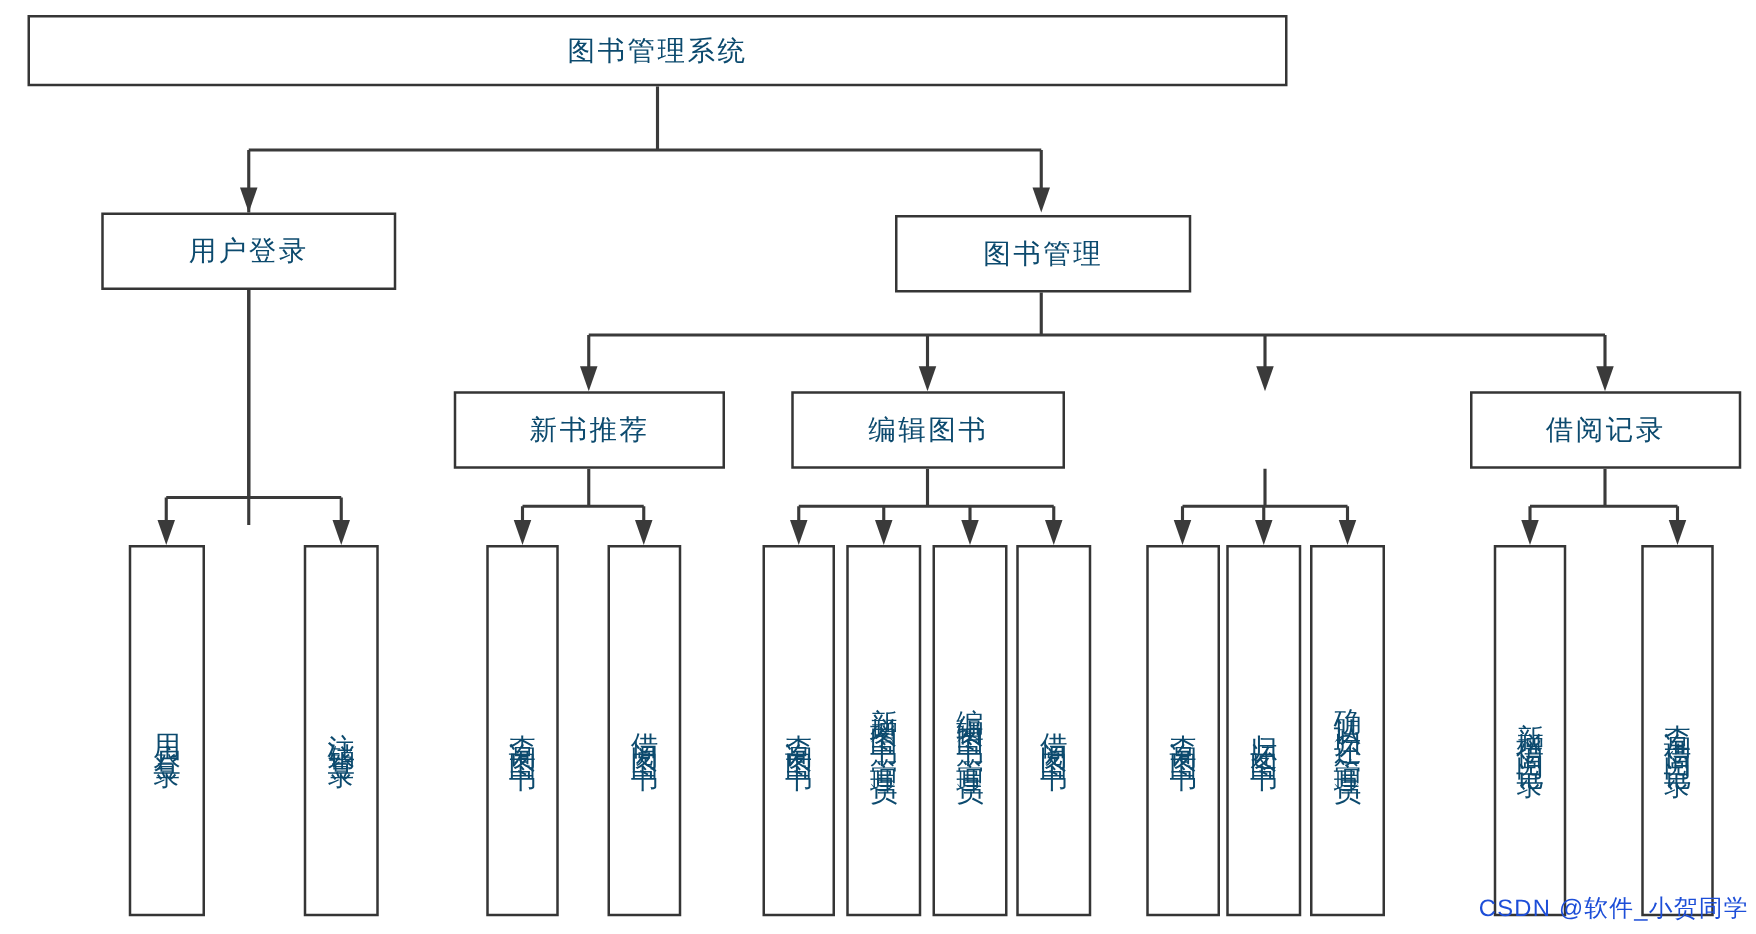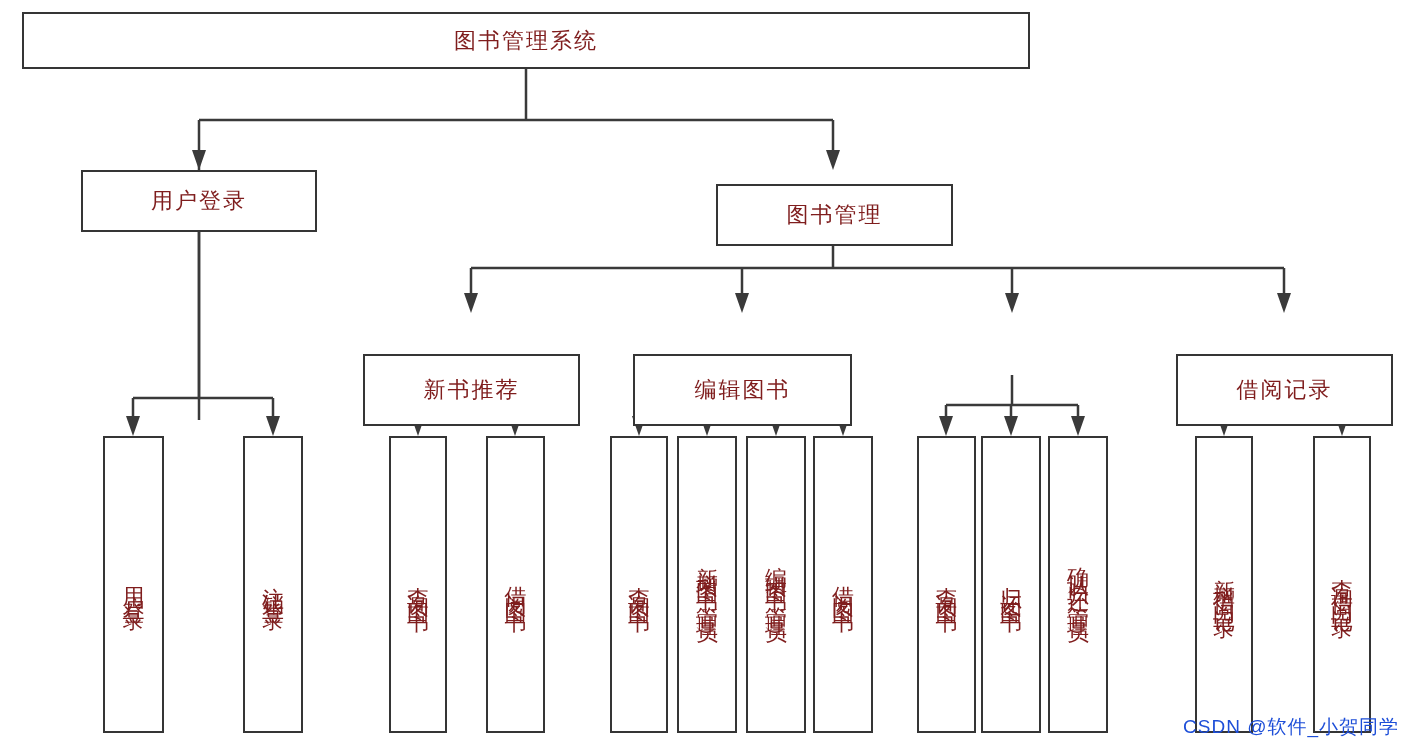--- a/index.html
+++ b/index.html
@@ -27,31 +27,31 @@
     pointer-events: none;
   }
   .node {
     position: absolute;
     box-sizing: border-box;
     background: #ffffff;
     border: 2.5px solid #353535;
     display: flex;
     align-items: center;
     justify-content: center;
-    color: #7f1d1d;
+    color: #0c4a6e;
   }
   .hbox {
     font-size: 22px;
     letter-spacing: 2px;
     white-space: nowrap;
   }
   .root-box   { left: 22px;  top: 12px;  width: 1008px; height: 57px; }
   .l2a        { left: 81px;  top: 170px; width: 236px;  height: 62px; }
-  .l2b        { left: 716px; top: 184px; width: 237px;  height: 62px; }
-  .l3         { top: 313px;  height: 72px; margin-top: 41px; }
+  .l2b        { left: 716px; top: 172px; width: 237px;  height: 62px; }
+  .l3         { top: 313px;  height: 62px; }
   .l3a        { left: 363px;  width: 217px; }
   .l3b        { left: 633px;  width: 219px; }
   .l3c        { left: 903px;  width: 219px; }
   .l3d        { left: 1176px; width: 217px; }
   .leaf {
     top: 436px;
     height: 297px;
   }
   .leaf span {
     writing-mode: vertical-rl;

